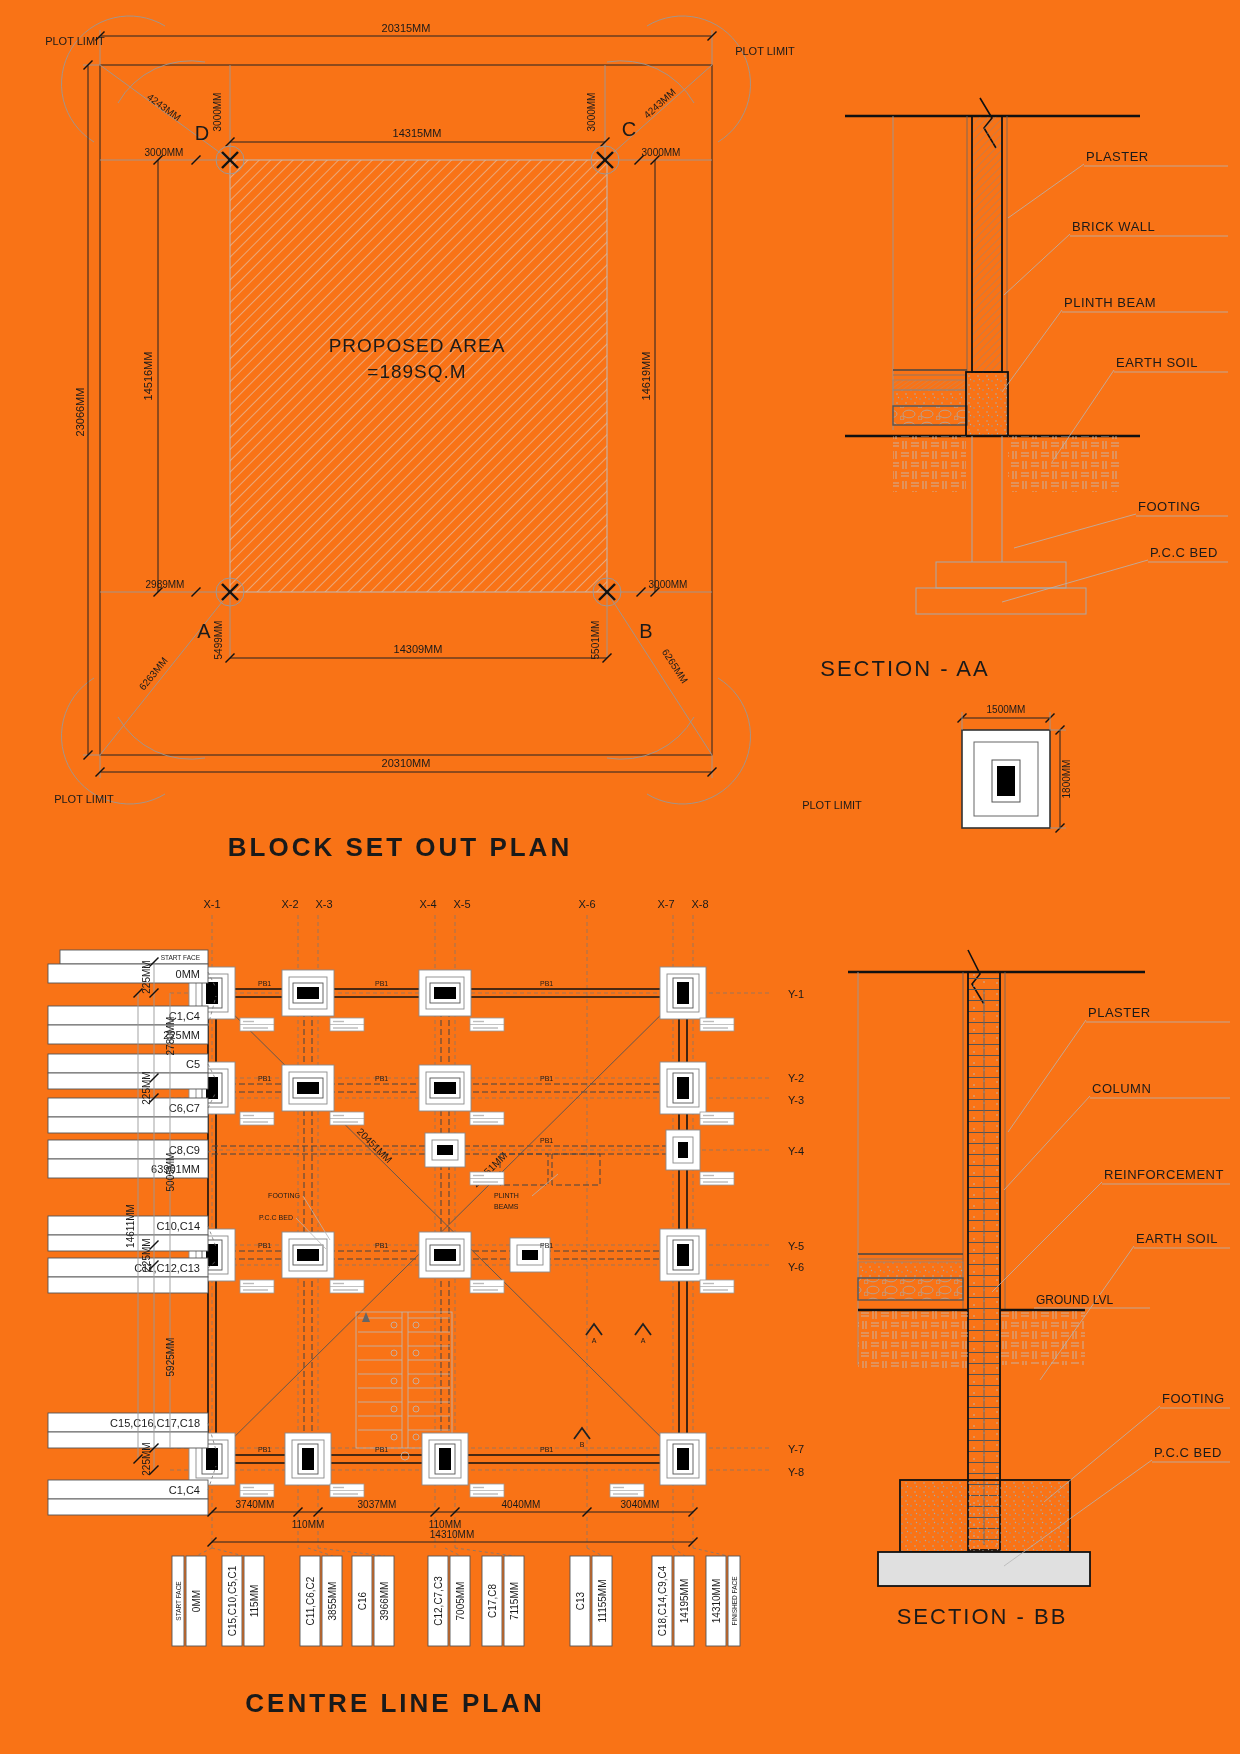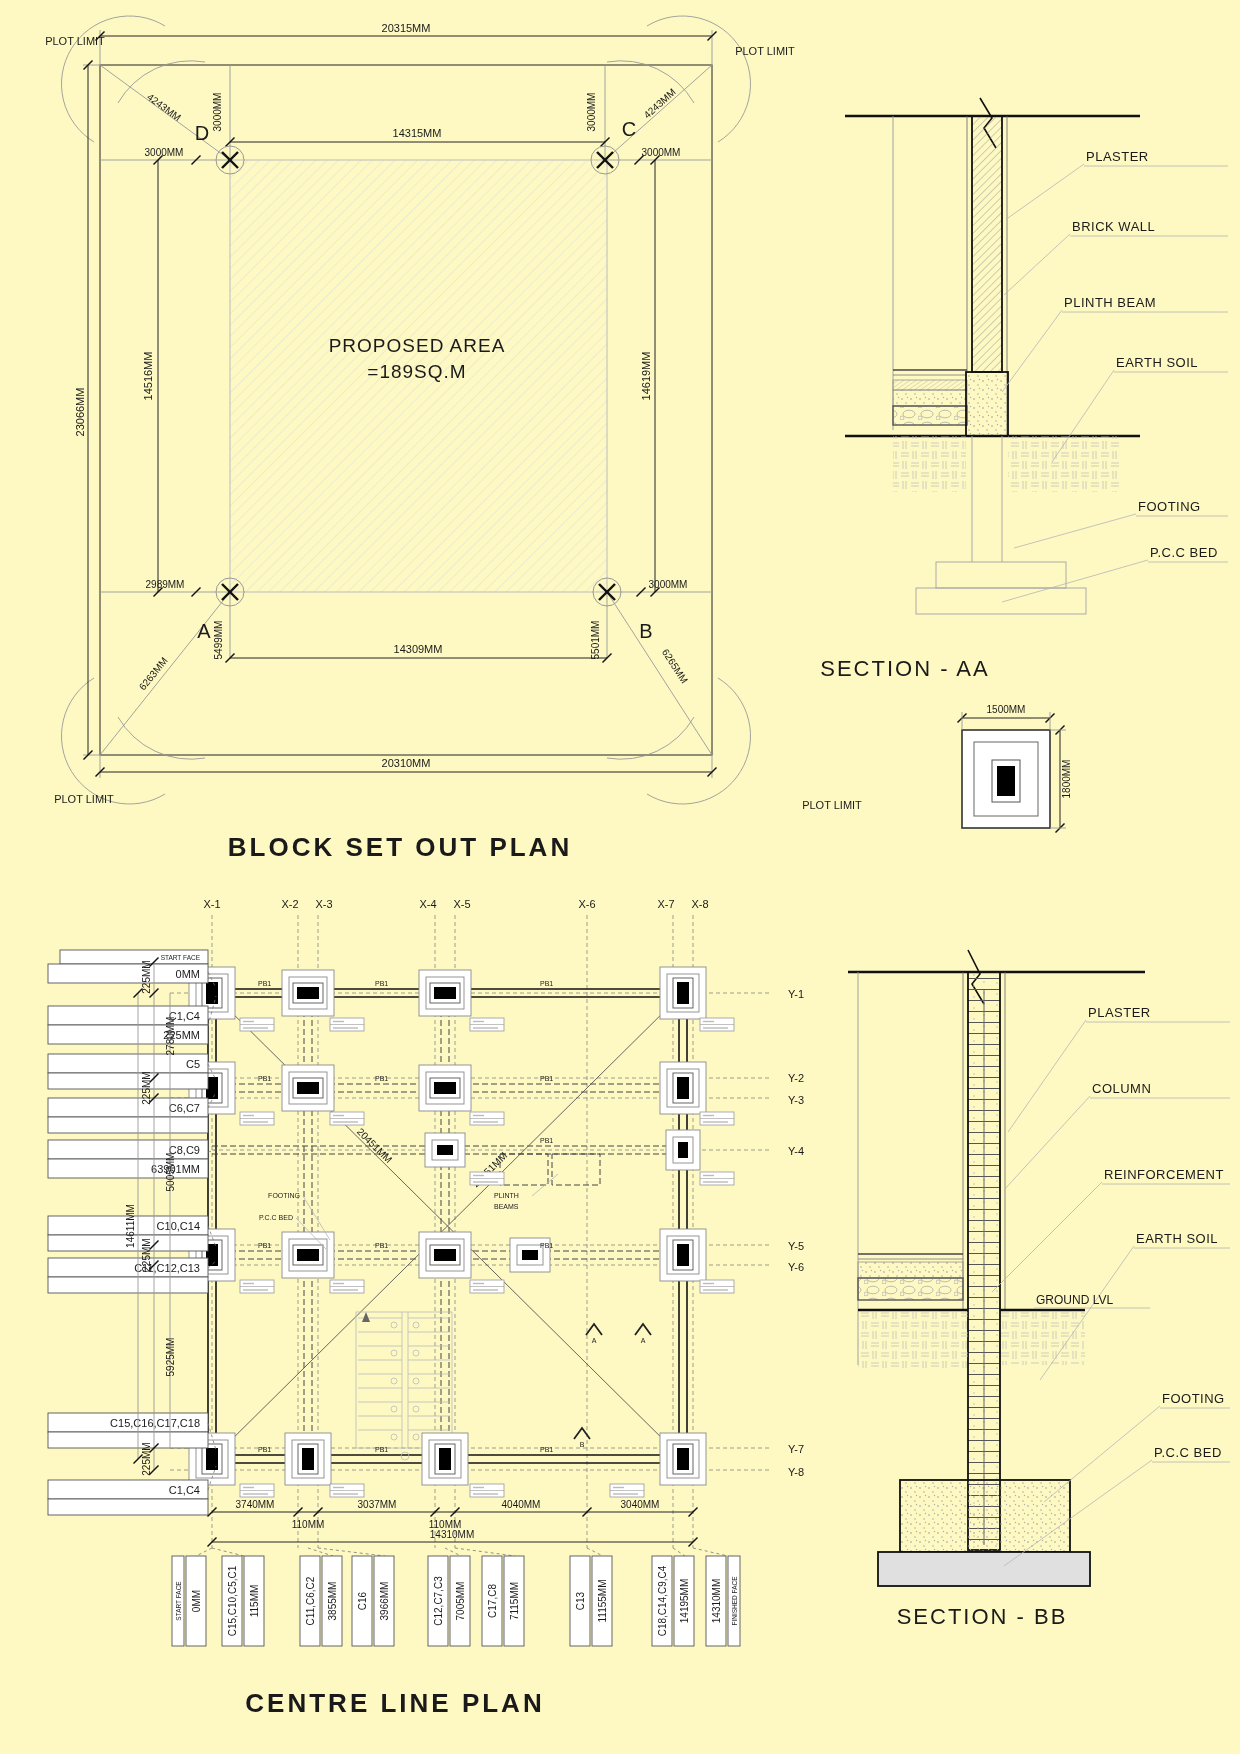--- a/index.html
+++ b/index.html
@@ -1,16 +1,16 @@
 <!DOCTYPE html>
 <html><head>
 <meta charset="utf-8">
 <style>
   html,body{margin:0;padding:0;background:#fff;}
-  .canvas{position:relative;width:1240px;height:1754px;background:#fef9c3;overflow:hidden;}
+  .canvas{position:relative;width:1240px;height:1754px;background:#f97316;overflow:hidden;}
   svg text{font-family:"Liberation Sans",sans-serif;fill:#1a1a1a;}
   .dim{font-size:11px;}
   .dimsm{font-size:10px;}
   .tiny{font-size:7px;}
   .t65{font-size:6.5px;}
   .lbl{font-size:13px;letter-spacing:.5px;}
   .lbl2{font-size:12px;}
   .corner{font-size:20px;}
   .area{font-size:19px;letter-spacing:1px;}
   .ttl{font-size:26px;font-weight:bold;letter-spacing:3px;}

